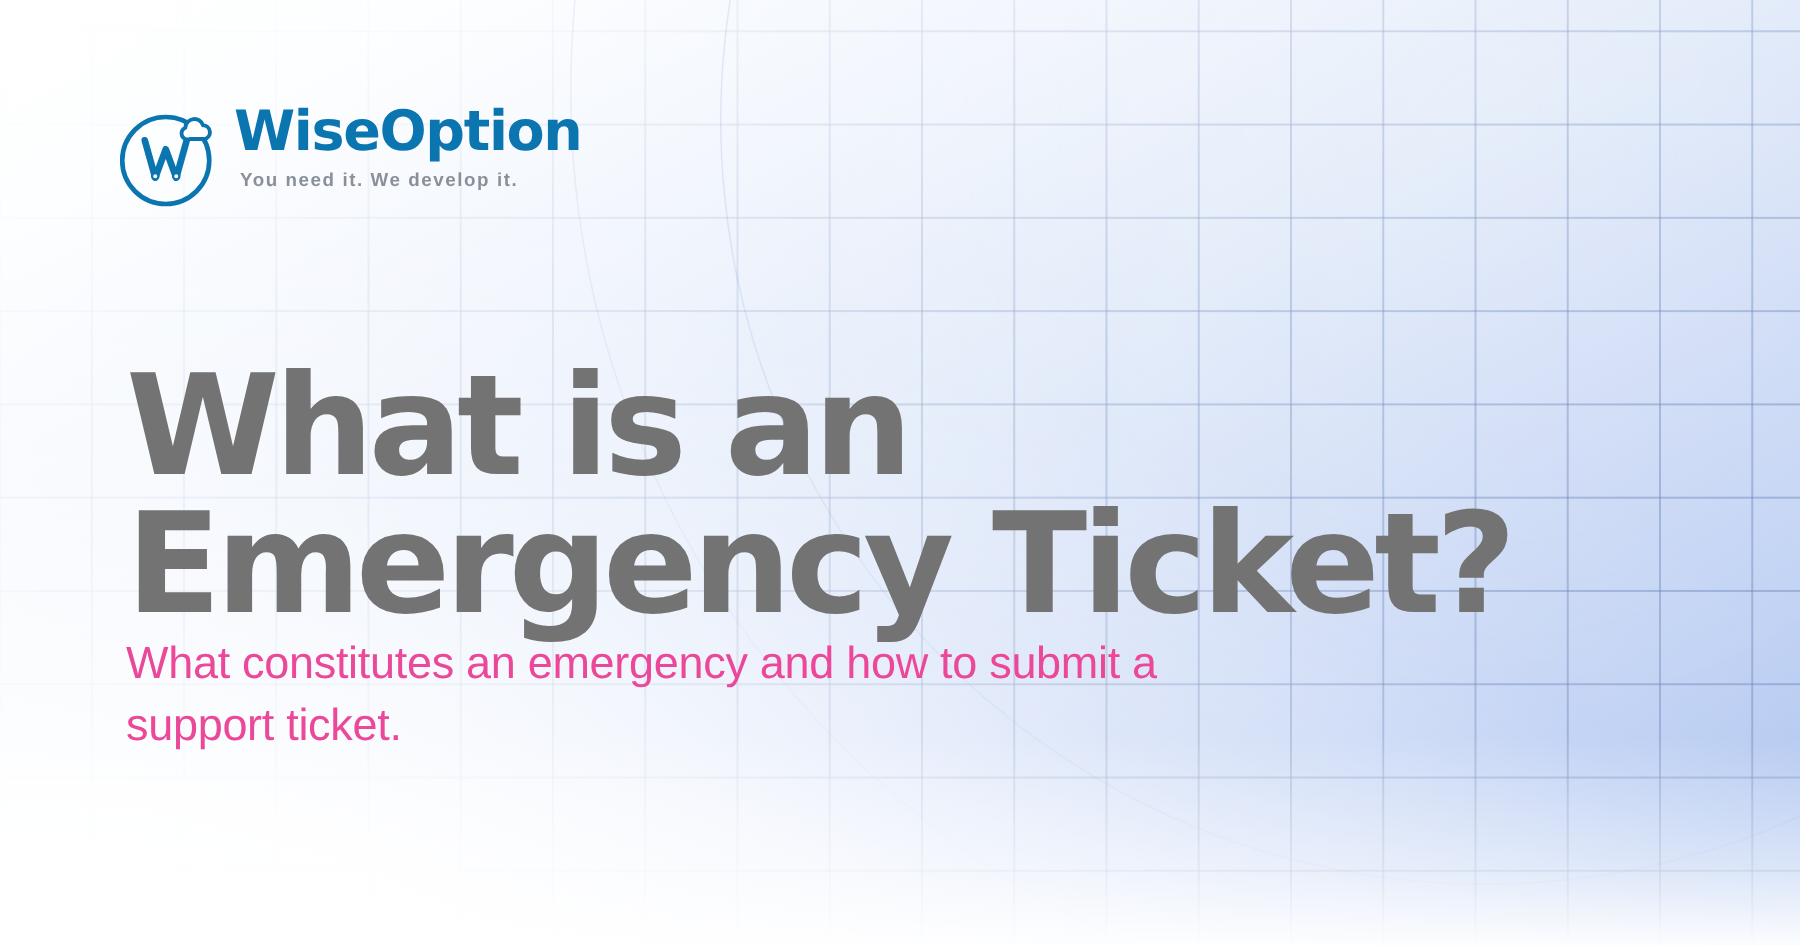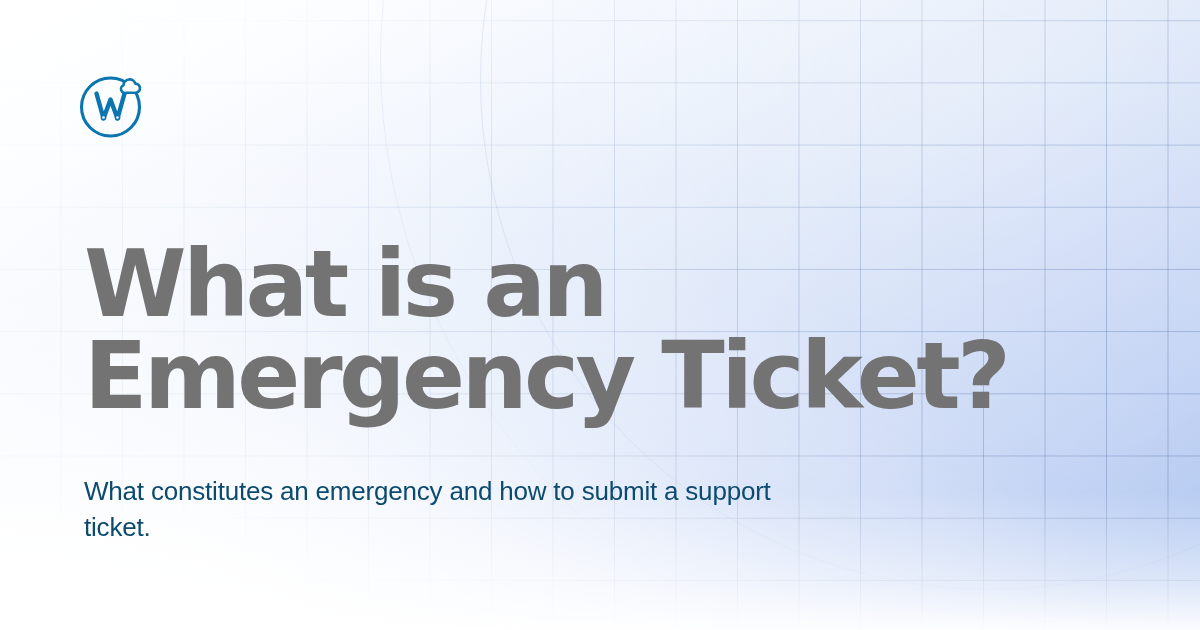--- a/index.html
+++ b/index.html
@@ -157,27 +157,26 @@
   .headline {
     font-family:"DejaVu Sans", sans-serif;
     font-size:93px;
     font-weight:bold;
     line-height:0.99;
     letter-spacing:-3.6px;
     color:#737373;
     max-width:985px;
   }
   .subtitle {
-    margin-top:52px;
     font-family:"Liberation Sans", sans-serif;
-    font-size:26px;
+    font-size:30px;
     font-weight:normal;
     line-height:1.37;
     letter-spacing:-0.2px;
-    color:#0c4a6e;
+    color:#ec4899;
     max-width:760px;
     white-space:pre-line;
   }
 </style>
 </head>
 <body>
 
 <div class="card">
 
   <div class="bg-gradient"></div>
@@ -200,20 +199,24 @@
         <circle cx="41.5" cy="51.5" r="2.1" fill="#ffffff" stroke="#0b75b0" stroke-width="1.5"></circle>
 
         <path d="M47.5 19.2
                  a6.1 6.1 0 0 1 11.9 -1.6
                  a4.6 4.6 0 0 1 0.9 9.1
                  L50.6 26.7
                  a3.9 3.9 0 0 1 -3.1 -7.5 Z" fill="#ffffff" stroke="#0b75b0" stroke-width="2.6" stroke-linejoin="round"></path>
       </svg>
     </span>
 
+    <span class="logo-text">
+      <span class="logo-word">WiseOption</span>
+      <span class="logo-tagline">You need it. We develop it.</span>
+    </span>
   </div>
 
   <div class="content">
     <h1 class="headline">What is an Emergency Ticket?</h1>
     <p class="subtitle">What constitutes an emergency and how to submit a support ticket.</p>
   </div>
 
 </div>
 
 </body></html>

